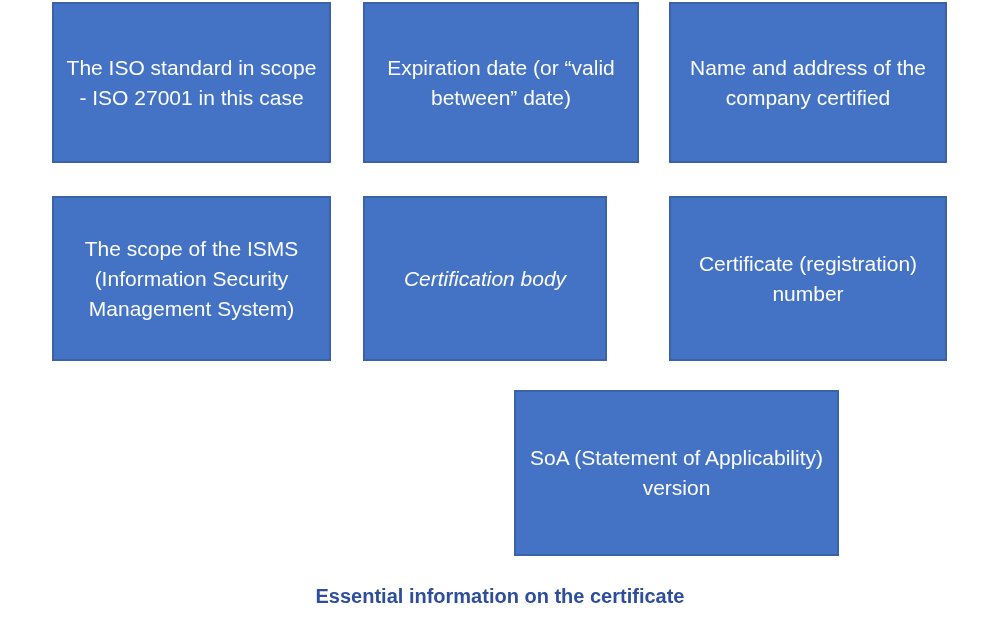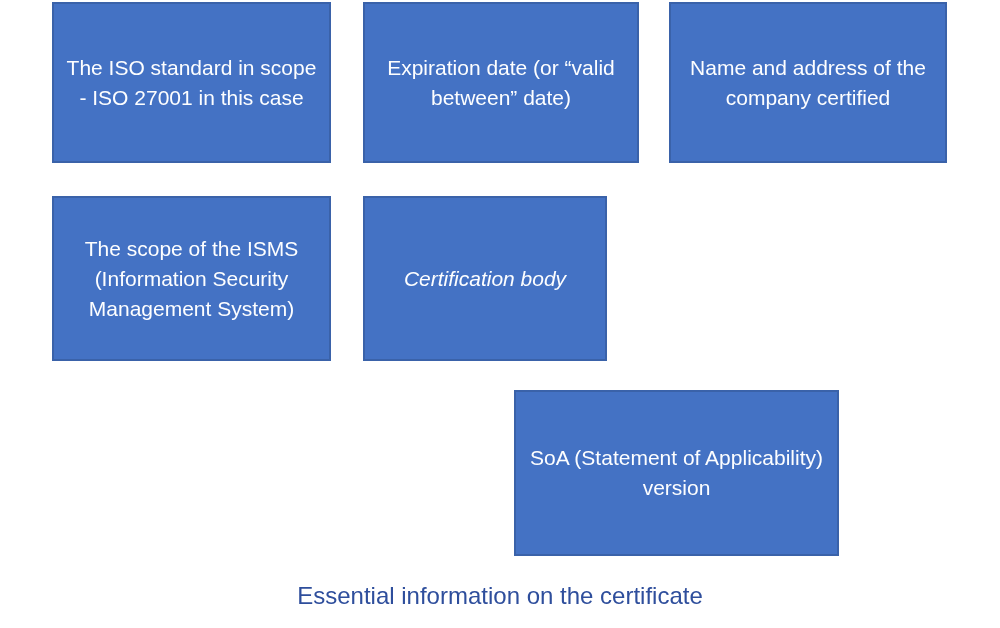--- a/index.html
+++ b/index.html
@@ -41,22 +41,22 @@
   .b6 { left: 207px; top: 390px; width: 279px; height: 166px; }
   .b7 { left: 514px; top: 390px; width: 325px; height: 166px; }
 
   .caption {
     position: absolute;
     left: 0;
     top: 582px;
     width: 1000px;
     text-align: center;
     color: #2E4E9C;
-    font-size: 24px;
-    font-weight: normal;
+    font-size: 20px;
+    font-weight: bold;
     line-height: 28px;
   }
 </style>
 </head>
 <body>
 
 <div class="canvas">
 
   <div class="box b0">
     <span>The ISO standard in scope - ISO 27001 in this case</span>
@@ -71,20 +71,23 @@
   </div>
 
   <div class="box b3">
     <span>The scope of the ISMS (Information Security Management System)</span>
   </div>
 
   <div class="box b4">
     <span>Certification body</span>
   </div>
 
+  <div class="box b5">
+    <span>Certificate (registration) number</span>
+  </div>
 
 
   <div class="box b7">
     <span>SoA (Statement of Applicability) version</span>
   </div>
 
   <div class="caption">Essential information on the certificate</div>
 
 </div>
 

